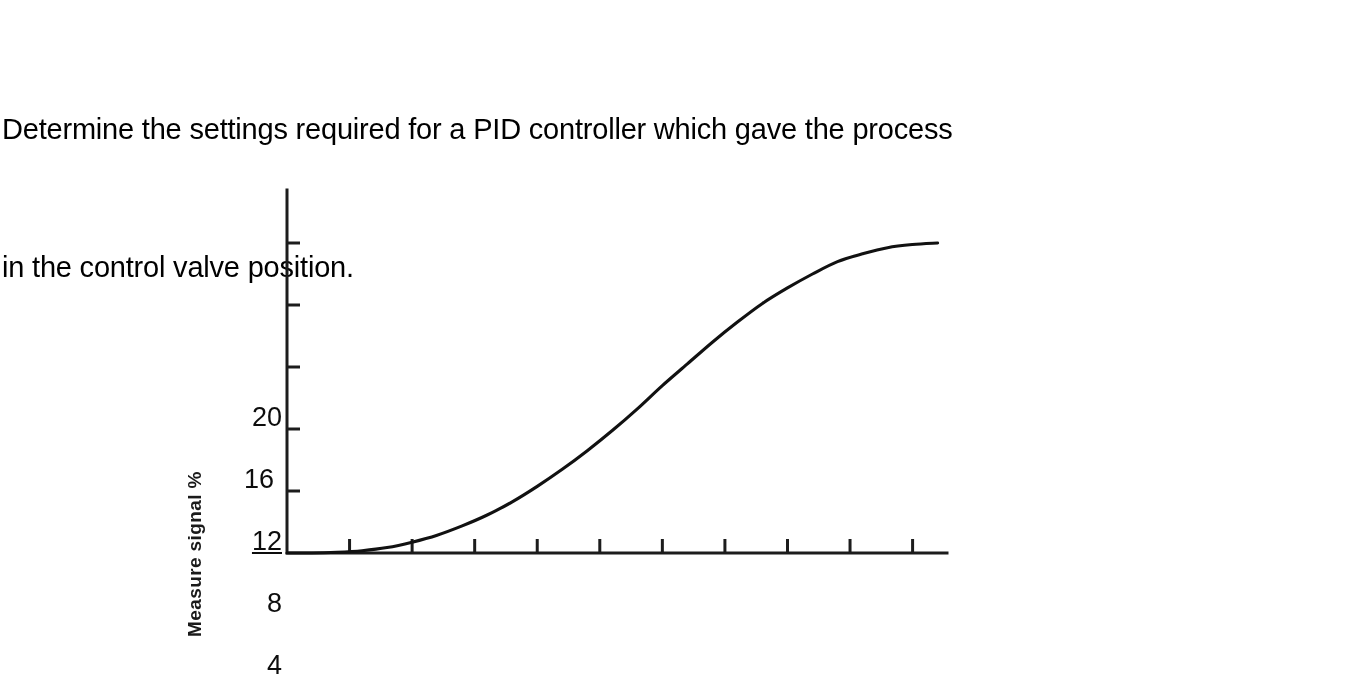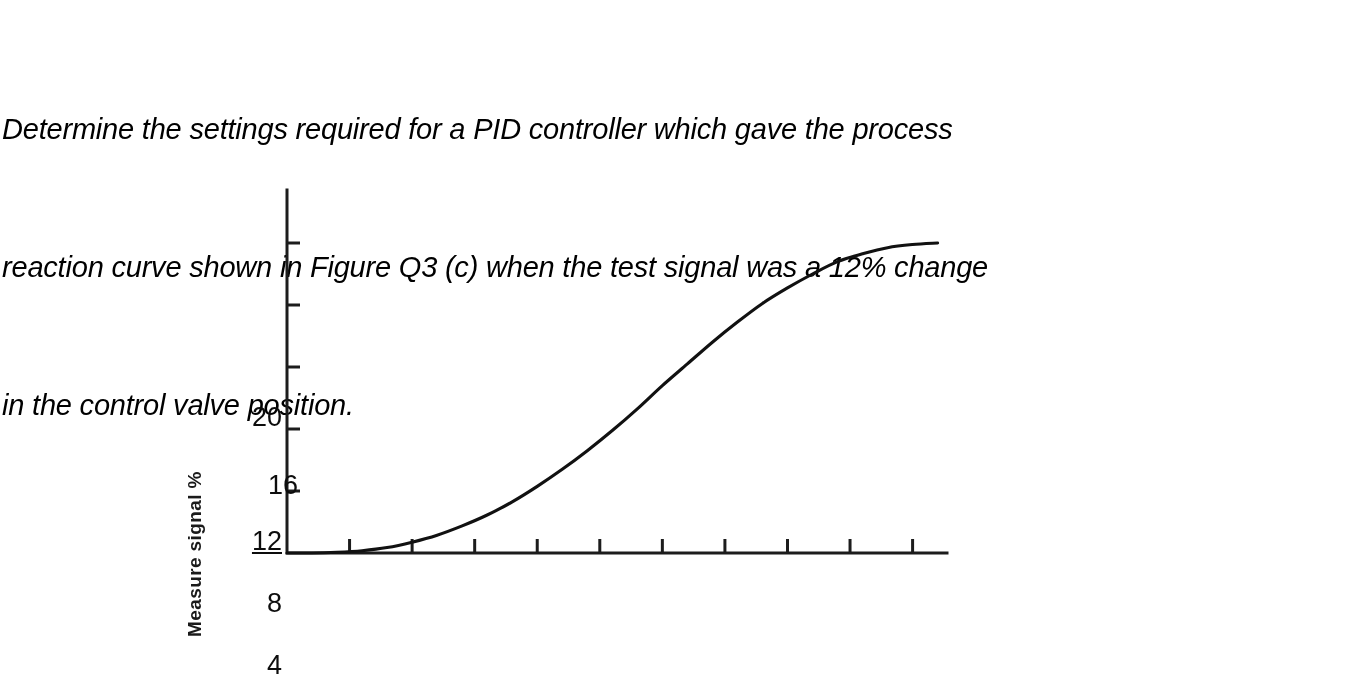--- a/index.html
+++ b/index.html
@@ -12,21 +12,21 @@
   
   #question-text{
     position:absolute;left:2px;top:14px;width:1330px;
     color:#000000;
     font-family:"Liberation Sans", sans-serif;
     font-size:29px;
     line-height:46px;
     letter-spacing:-0.2px;
     white-space:pre-wrap;
   }
-  #question-text .qline{display:block;font-style:italic;}
+  #question-text .qline{display:block;}
 
   
   #figure{
     position:absolute;left:0px;top:170px;width:1100px;height:500px;
   }
   #plot-svg{display:block;}
 
   
   #y-axis-title{
     position:absolute;
@@ -58,32 +58,31 @@
     text-align:right;
     width:50px;
     font-family:"Liberation Sans", sans-serif;
   }
 </style>
 </head>
 <body>
 
 <div id="question-text">
   <span class="qline">Determine the settings required for a PID controller which gave the process</span>
-  <span class="qline">reaction curve shown in Figure Q3 (c) when the test signal was a 12% change</span>
   <span class="qline">in the control valve position.</span>
 </div>
 
 <div id="figure">
 
   <div id="y-axis-title">
     <span id="y-axis-title-inner">Measure signal %</span>
   </div>
 
   <div class="ytick-label" style="left:232px;top:232px;">20</div>
-  <div class="ytick-label" style="left:248px;top:294px;margin-top:6px;">16</div>
+  <div class="ytick-label" style="left:224px;top:294px;">16</div>
   <div class="ytick-label" style="left:232px;top:356px;text-decoration:underline;">12</div>
   <div class="ytick-label" style="left:232px;top:418px;">8</div>
   <div class="ytick-label" style="left:232px;top:480px;">4</div>
 
   <svg id="plot-svg" width="1100" height="500" viewBox="0 0 1100 500">
 
     <g>
       <path id="axis-spine" d="M 287 20 L 287 383 L 947 383" fill="none" stroke="#1c1c1c" stroke-width="3" stroke-linecap="square"></path>
     </g>
     <g id="y-ticks">

